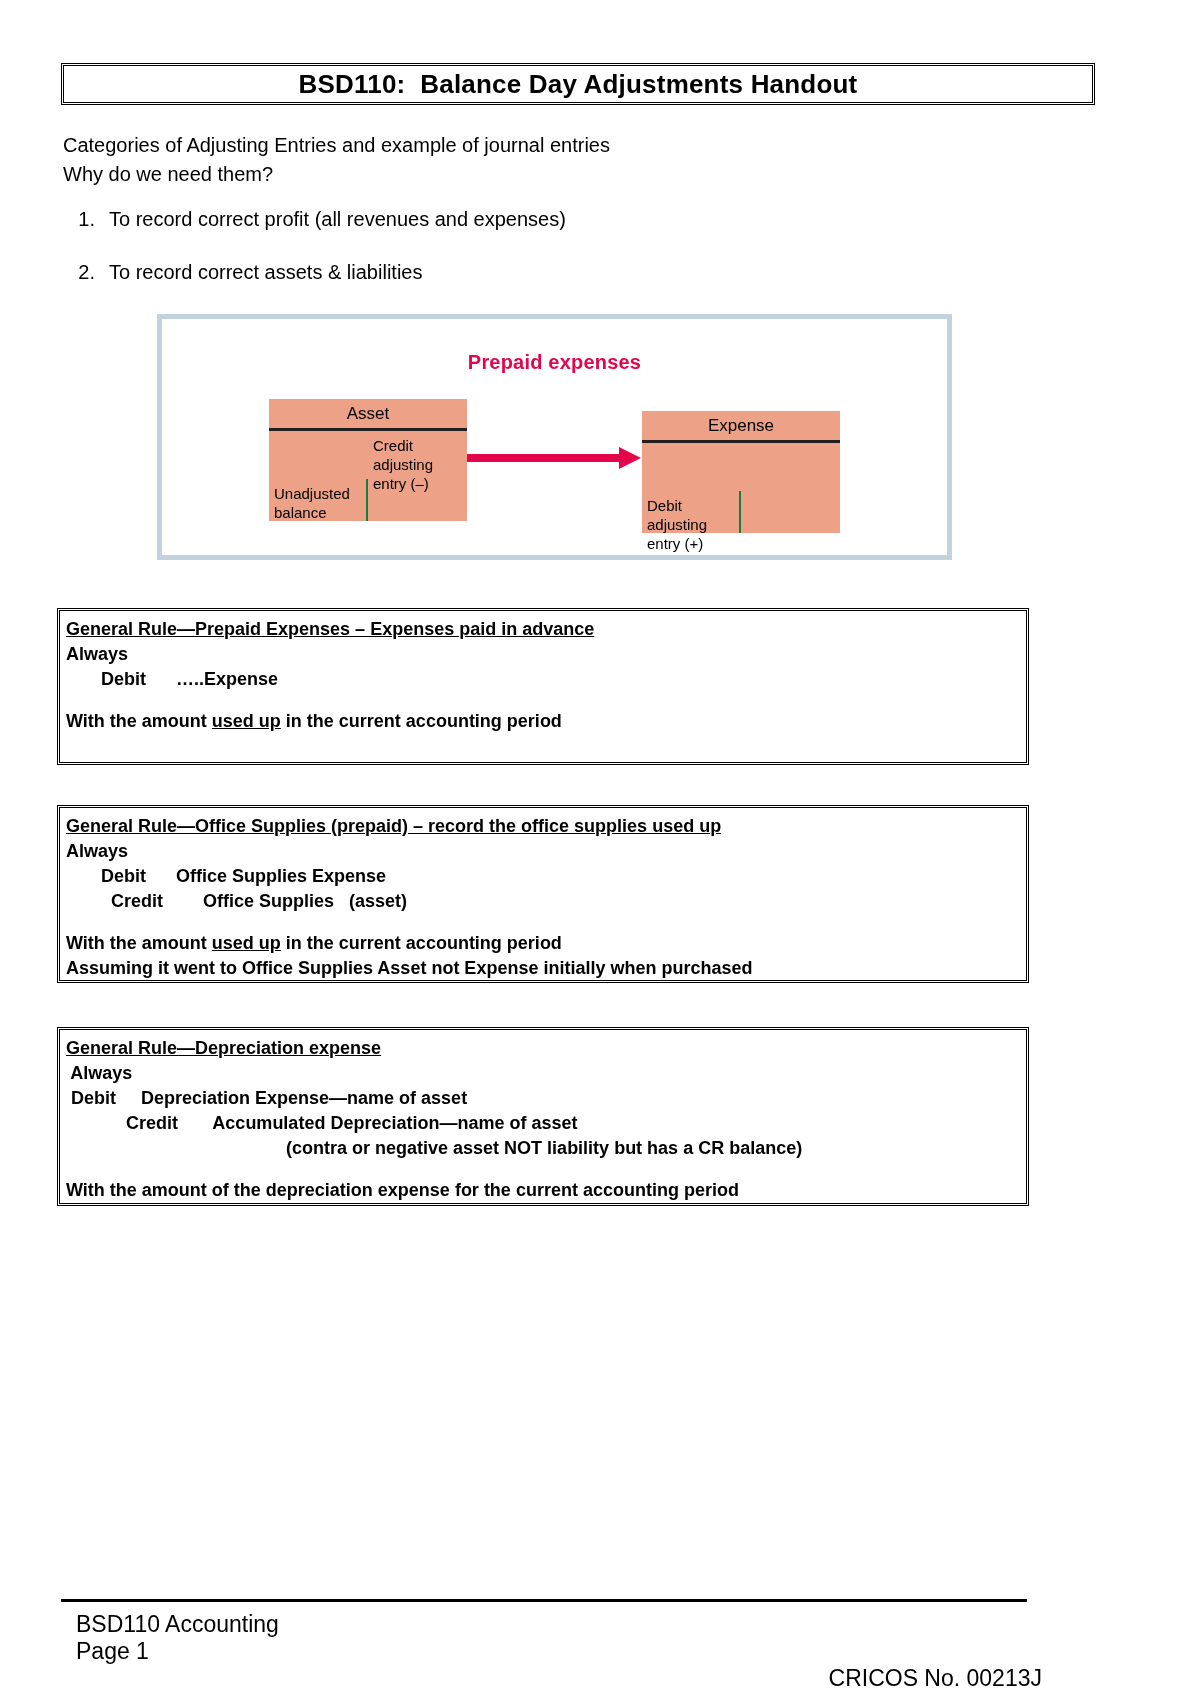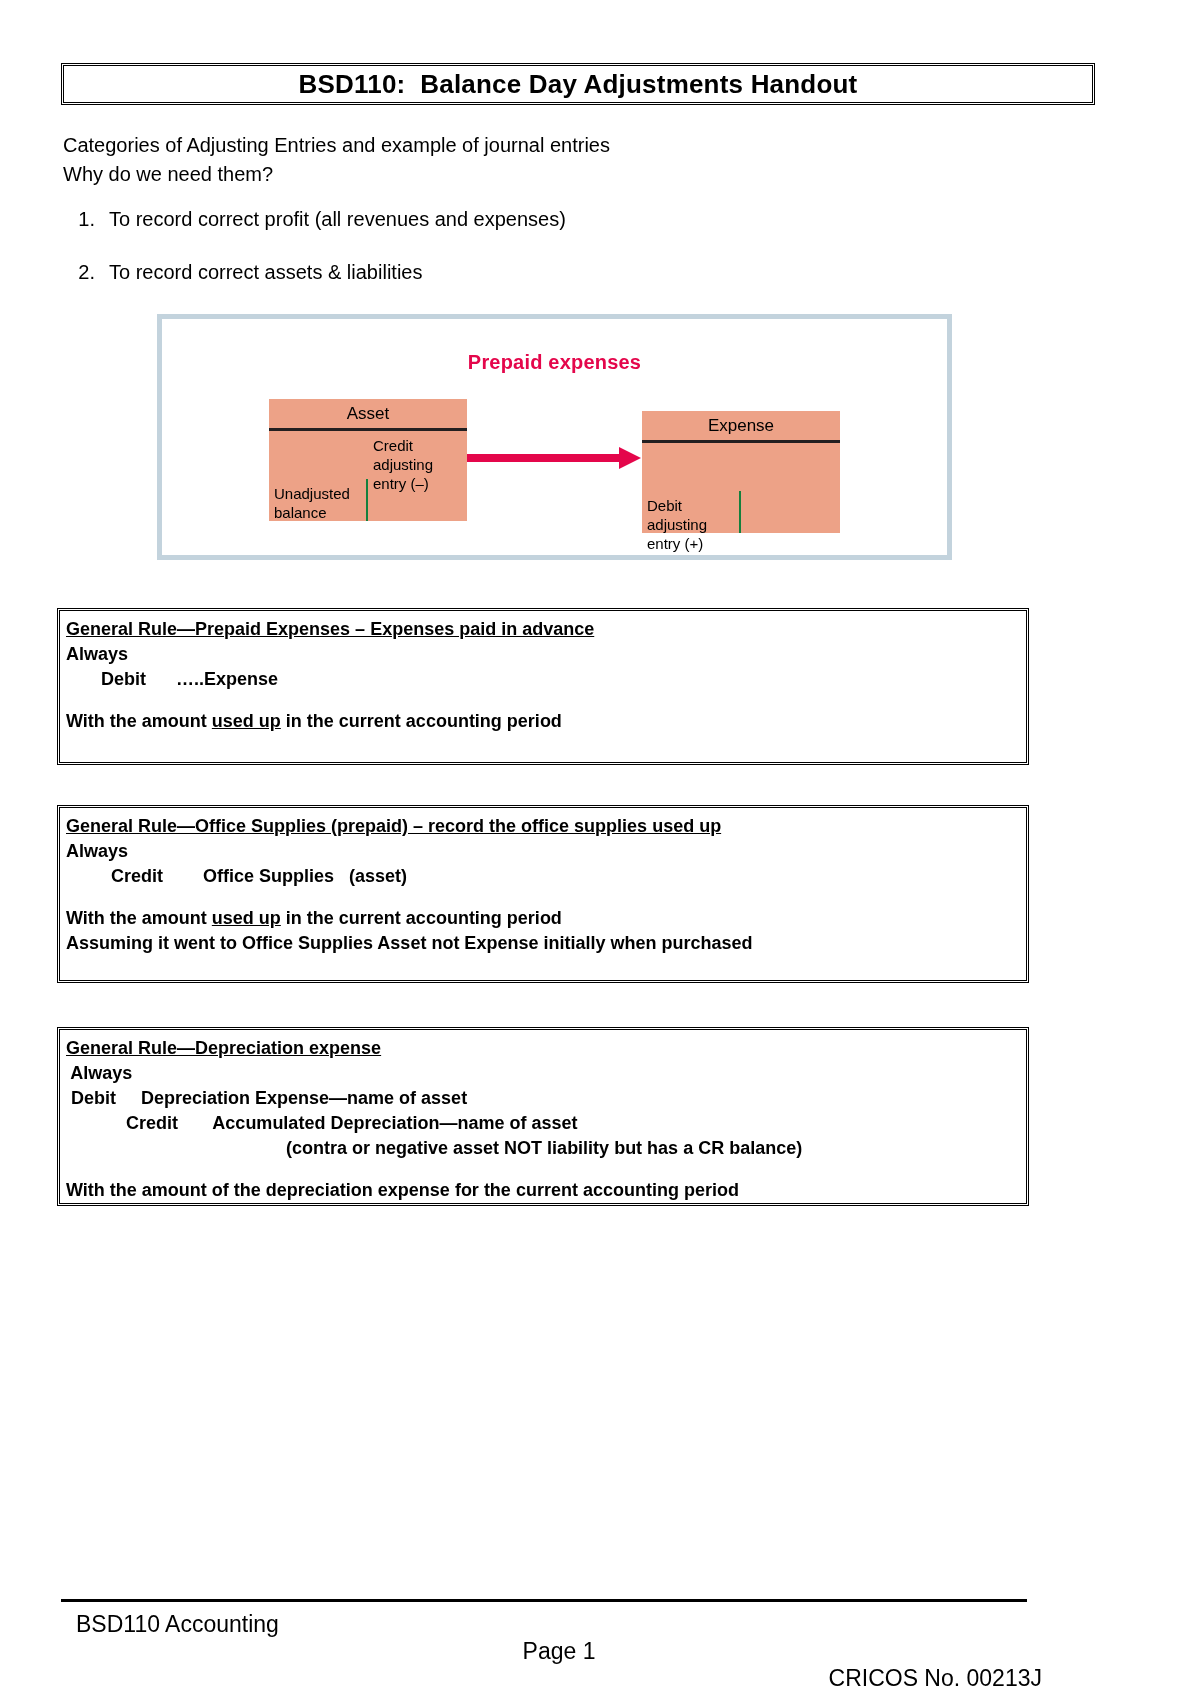--- a/index.html
+++ b/index.html
@@ -179,21 +179,21 @@
   .footer {
     position: absolute;
     left: 76px;
     top: 1611px;
     width: 966px;
     display: flex;
     font-size: 23px;
     flex-direction: column;
   }
   .footer-left   { flex: 0 0 33%; text-align: left; white-space: pre; }
-  .footer-center { flex: 0 0 34%; text-align: center; white-space: pre; }
+  .footer-center { flex: 0 0 34%; text-align: left; white-space: pre; }
   .footer-right  { flex: 0 0 33%; text-align: right; white-space: pre; }
 </style>
 </head>
 <body>
 
 <div class="page">
 
   <div class="title-box">
     <div class="title-text">BSD110:  Balance Day Adjustments Handout</div>
   </div>
@@ -248,20 +248,21 @@
     <div class="line u">General Rule—Prepaid Expenses – Expenses paid in advance</div>
     <div class="line">Always</div>
     <div class="line">       Debit      …..Expense</div>
     <div class="spacer"></div>
     <div class="line"><span>With the amount </span><span class="u">used up</span><span> in the current accounting period</span></div>
   </div>
 
   <div class="rule-box" id="rule-supplies">
     <div class="line u">General Rule—Office Supplies (prepaid) – record the office supplies used up</div>
     <div class="line">Always</div>
+    <div class="line">       Debit      Office Supplies Expense</div>
     <div class="line">         Credit        Office Supplies   (asset)</div>
     <div class="spacer"></div>
     <div class="line"><span>With the amount </span><span class="u">used up</span><span> in the current accounting period</span></div>
     <div class="line">Assuming it went to Office Supplies Asset not Expense initially when purchased</div>
   </div>
 
   <div class="rule-box" id="rule-depreciation">
     <div class="line u">General Rule—Depreciation expense</div>
     <div class="line"> Always</div>
     <div class="line"> Debit     Depreciation Expense—name of asset</div>

